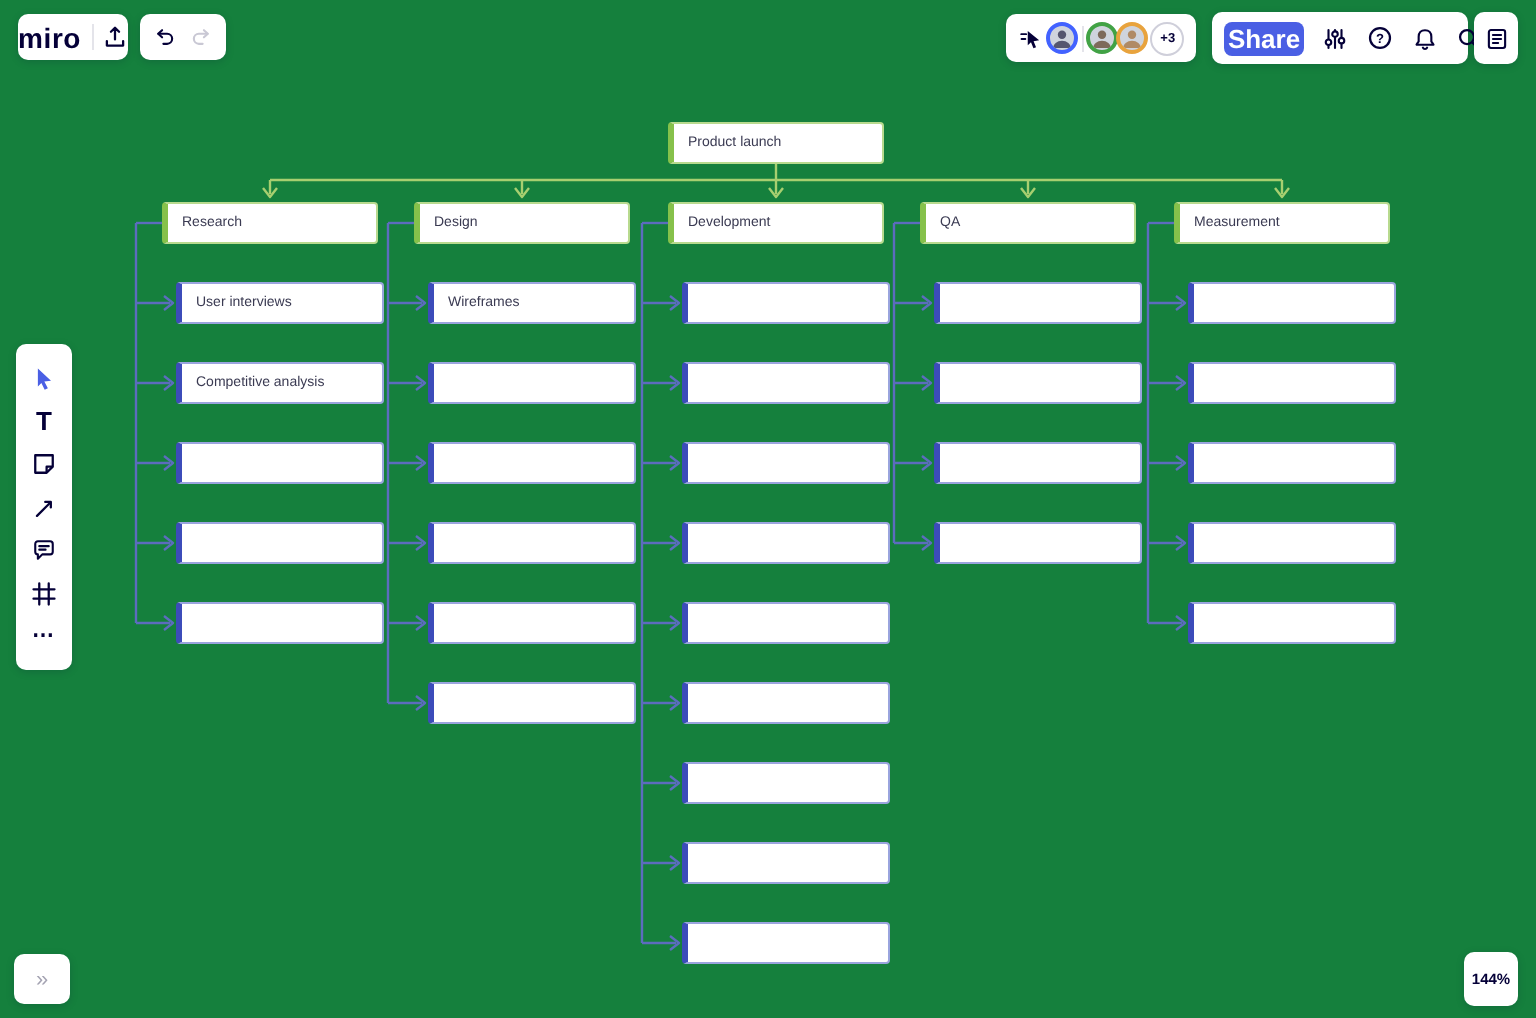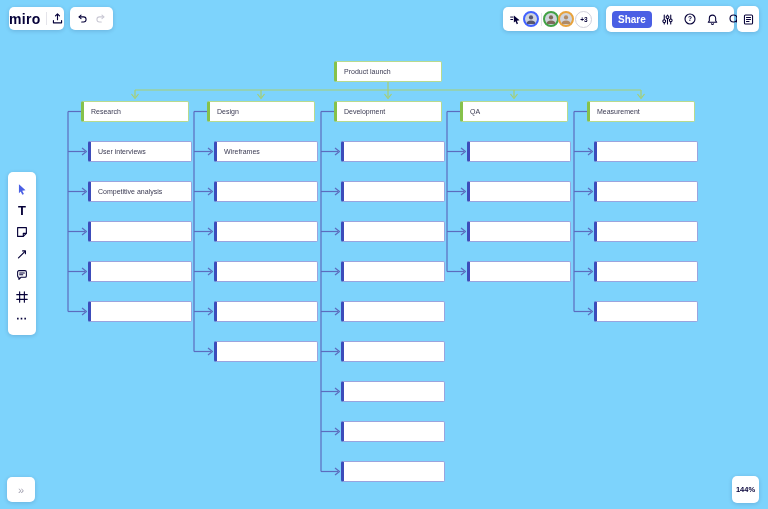--- a/index.html
+++ b/index.html
@@ -3,21 +3,21 @@
 <meta charset="utf-8">
 <style>
   html,body{margin:0;padding:0;background:#dfdfe2;}
   #screen{position:relative;width:768px;height:509px;background:#f0f0f1;overflow:hidden;
           font-family:"Liberation Sans",sans-serif;color:#050038;}
   .card{position:absolute;background:#fff;border-radius:5px;
         box-shadow:0 1px 4px rgba(5,0,56,.16);display:flex;align-items:center;}
   .icon-btn{display:flex;align-items:center;justify-content:center;cursor:pointer;}
   .vdiv{width:1px;height:13px;background:#e4e4ea;}
   .logo{font-size:14px;font-weight:bold;letter-spacing:.3px;color:#050038;}
-  .share-btn{background:var(--accent,#4a5fe4);color:#fff;font-size:10px;font-weight:bold;
+  .share-btn{background:var(--accent,#4a5fe4);color:#fff;font-size:13px;font-weight:bold;
              border:none;border-radius:4px;width:40px;height:17px;display:flex;
              align-items:center;justify-content:center;cursor:pointer;}
   .avatar{width:16px;height:16px;border-radius:50%;box-sizing:border-box;
           display:flex;align-items:center;justify-content:center;overflow:hidden;background:#cfd4dd;}
   .badge{width:15px;height:15px;border-radius:50%;border:1px solid #cfcfda;background:#fff;
          font-size:6.5px;font-weight:bold;display:flex;align-items:center;justify-content:center;color:#050038;}
   
   #tool-palette{left:8px;top:172px;width:28px;height:163px;flex-direction:column;
                 justify-content:space-between;padding:8px 0;box-sizing:border-box;}
   #tool-palette .icon-btn{width:18px;height:18px;}
@@ -34,21 +34,21 @@
   
   #collapse-card{left:7px;top:477px;width:28px;height:25px;justify-content:center;cursor:pointer;}
   #collapse-card span{color:#a4a3b2;font-size:11px;line-height:0;}
   #zoom-card{left:732px;top:476px;width:27px;height:27px;justify-content:center;cursor:pointer;text-align:center;}
   #zoom-card span{font-size:7.5px;font-weight:bold;color:#050038;}
   svg{display:block;}
 </style>
 </head>
 <body>
 
-<div id="screen" style="--accent: #4a5fe4; background: #7dd3fc;">
+<div id="screen" style="--accent: #4a5fe4; background: #15803d;">
 
   <svg id="connectors" width="768" height="509">
       <line x1="388" y1="81" x2="388" y2="90" stroke="#a7cf70" stroke-width="1.2"></line>
       <line x1="135" y1="90" x2="641" y2="90" stroke="#a7cf70" stroke-width="1.2"></line>
       <line x1="135" y1="90" x2="135" y2="97" stroke="#a7cf70" stroke-width="1.2"></line>
       <polyline points="131.5,94 135,98.5 138.5,94" fill="none" stroke="#a7cf70" stroke-width="1.2" stroke-linejoin="round"></polyline>
       <line x1="81" y1="111.5" x2="68" y2="111.5" stroke="#5c6cbe" stroke-width="1.2"></line>
       <line x1="68" y1="111.5" x2="68" y2="311.5" stroke="#5c6cbe" stroke-width="1.2"></line>
       <line x1="68" y1="151.5" x2="85" y2="151.5" stroke="#5c6cbe" stroke-width="1.2"></line>
       <polyline points="82,148 86.5,151.5 82,155" fill="none" stroke="#5c6cbe" stroke-width="1.2" stroke-linejoin="round"></polyline>

